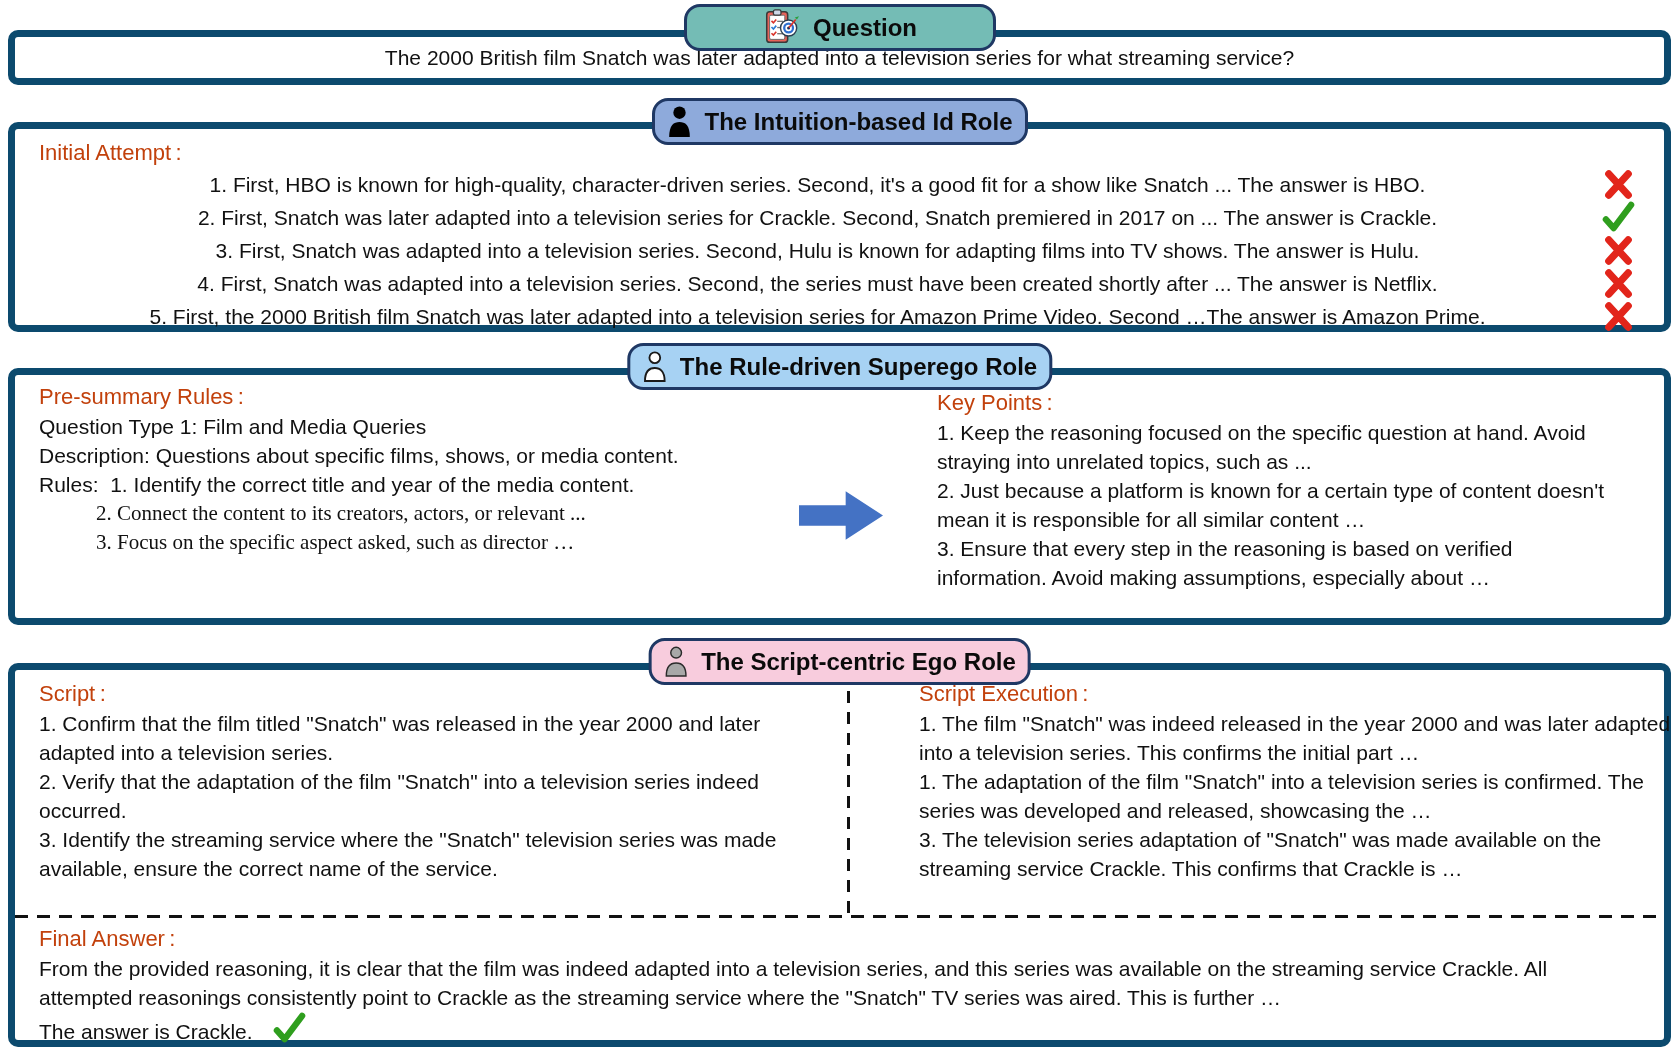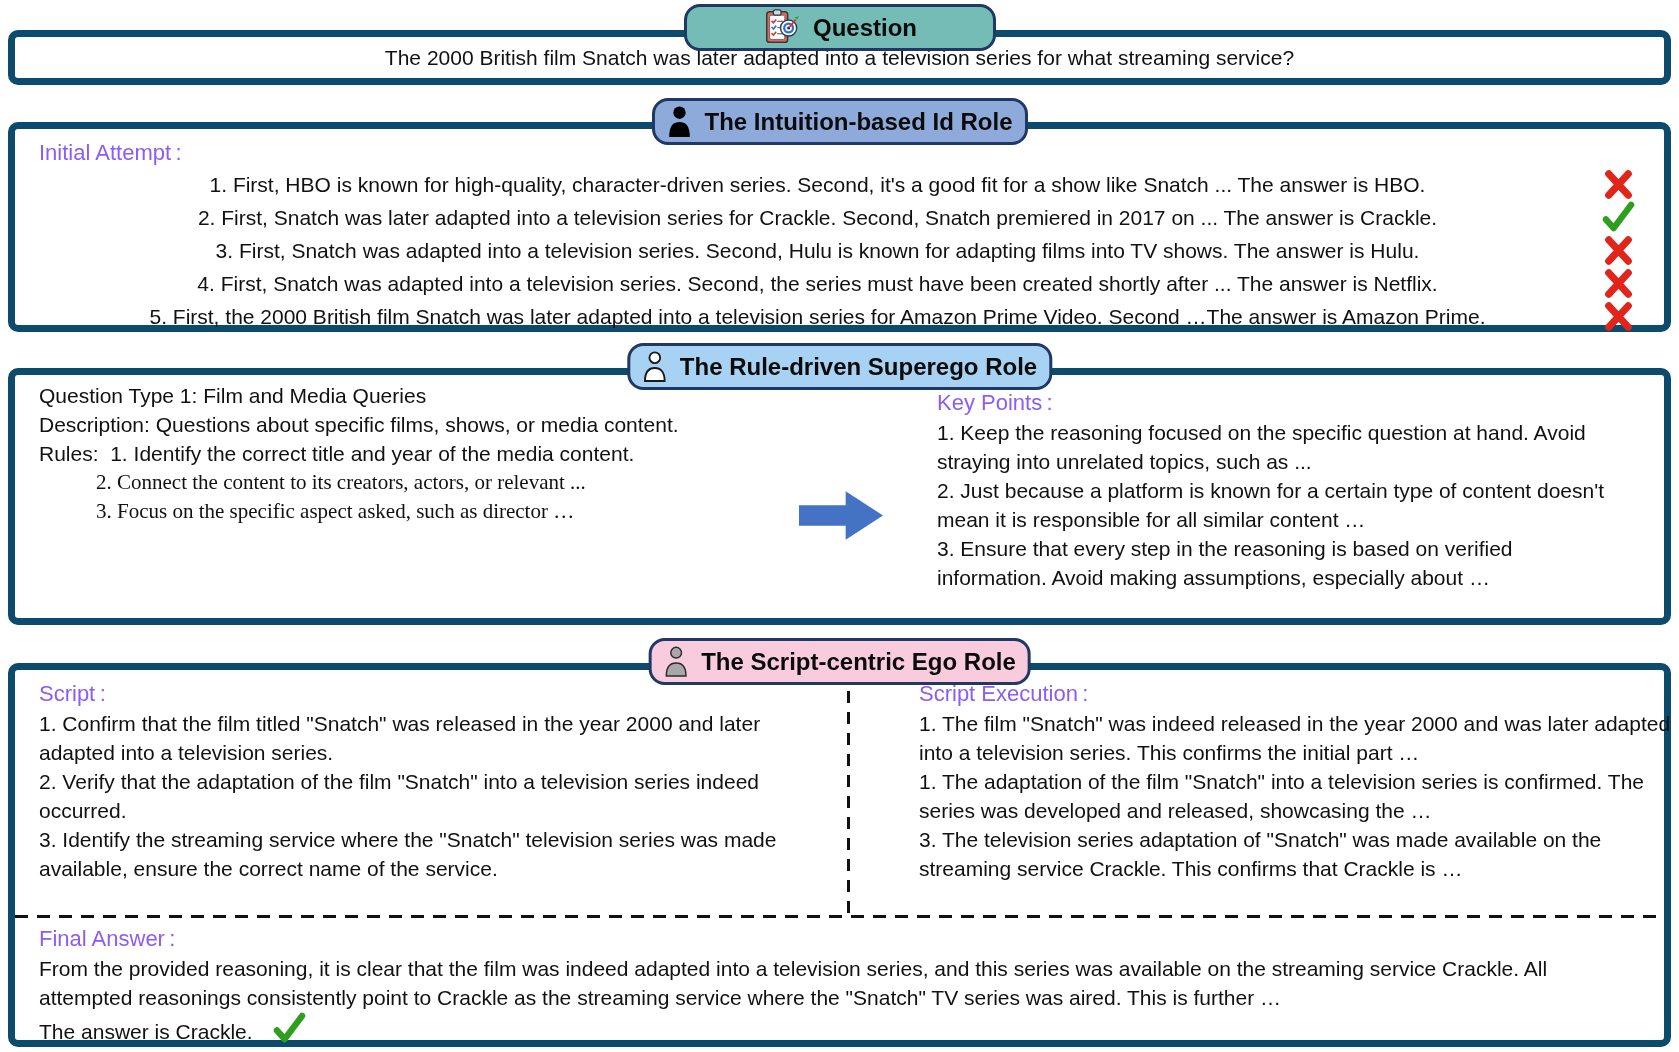--- a/index.html
+++ b/index.html
@@ -12,21 +12,21 @@
     border:7px solid #0c4a6e;border-radius:10px;box-sizing:border-box;
   }
   .tab{
     position:absolute;left:50%;transform:translateX(-50%);
     display:flex;align-items:center;justify-content:center;gap:13px;
     border:3px solid #1F3864;border-radius:16px;box-sizing:border-box;
     font-weight:bold;font-size:24px;color:#0b0b0b;padding:0 12px;z-index:5;white-space:nowrap;
   }
   .tab .icon{display:flex;align-items:center;}
   .body-text{font-size:21px;line-height:29px;color:#111;}
-  .section-label{font-size:22px;line-height:31px;color:#8b5cf6;}
+  .section-label{font-size:22px;line-height:31px;color:#c2410c;}
   .attempt-row{display:flex;align-items:center;text-align:center;}
   .attempt-text{flex:1;white-space:nowrap;overflow:hidden;}
   .mark{width:44px;display:flex;justify-content:center;align-items:center;}
   .indented{padding-left:57px;font-family:Liberation Serif, serif;}
   .vdash{position:absolute;width:3px;background:repeating-linear-gradient(to bottom,#111 0 12px,transparent 12px 21px);}
   .hdash{position:absolute;height:3px;background:repeating-linear-gradient(to right,#111 0 13px,transparent 13px 22px);}
   .q-body{display:flex;align-items:center;justify-content:center;text-align:center;}
   .inline-mark{display:inline-flex;vertical-align:-6px;margin-left:14px;}
 </style>
 </head>
@@ -108,20 +108,21 @@
       <svg viewBox="0 0 24 30" width="25" height="31">
         <circle cx="12" cy="6.5" r="6" fill="#000"></circle>
         <path d="M2 30 C2 18.5 6.5 15.5 12 15.5 C17.5 15.5 22 18.5 22 30 Z" fill="#000"></path>
       </svg>
     </span>
     <span>The Intuition-based Id Role</span>
   </div>
 
   <div class="section-box" style="top:368px;height:257px;">
     <div style="position:absolute;left:24px;top:6px;width:710px;">
+      <div class="section-label">Pre-summary Rules :</div>
       <div class="body-text">Question Type 1: Film and Media Queries</div>
       <div class="body-text">Description: Questions about specific films, shows, or media content.</div>
       <div class="body-text">Rules:&nbsp;&nbsp;1. Identify the correct title and year of the media content.</div>
       <div class="body-text indented">2. Connect the content to its creators, actors, or relevant ...</div>
       <div class="body-text indented">3. Focus on the specific aspect asked, such as director …</div>
     </div>
     <span style="position:absolute;left:784px;top:116px;">
       <svg viewBox="0 0 90 52" width="84" height="49">
         <polygon points="0,15 50,15 50,0 90,26 50,52 50,37 0,37" fill="#4472C4"></polygon>
       </svg>

